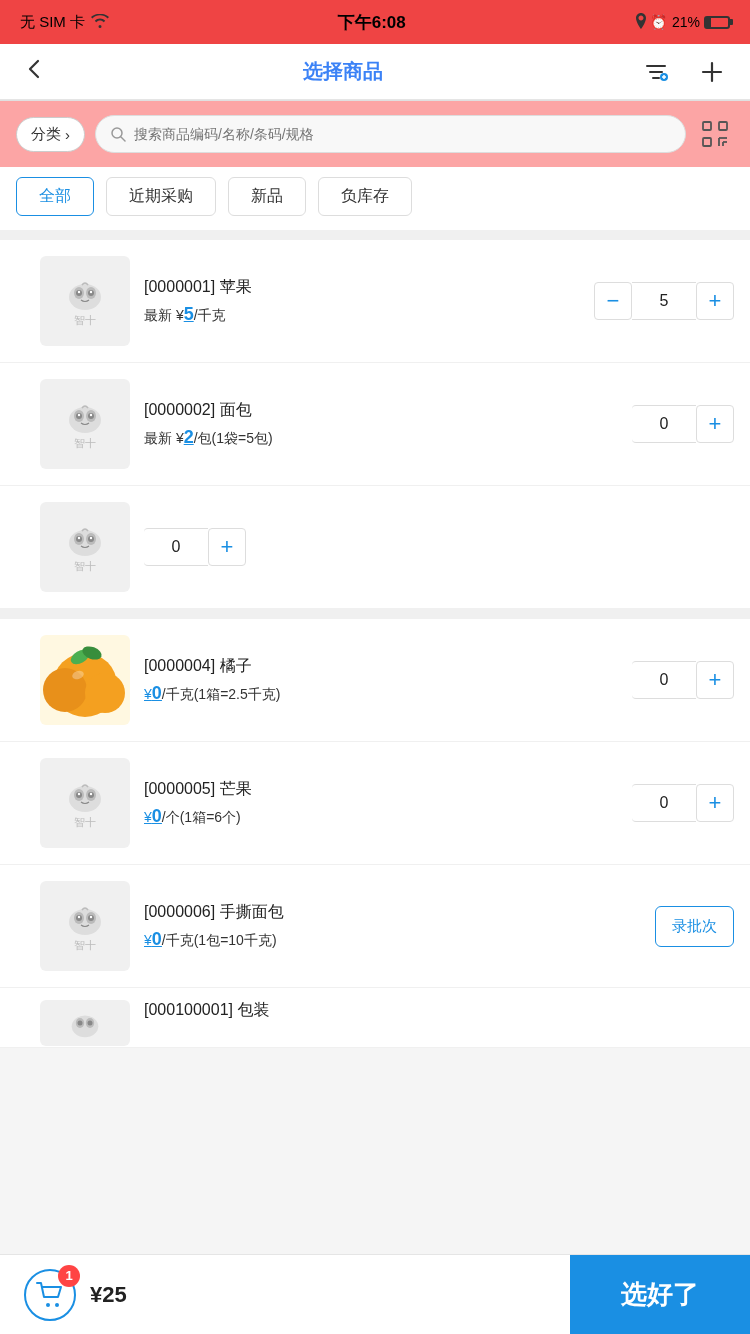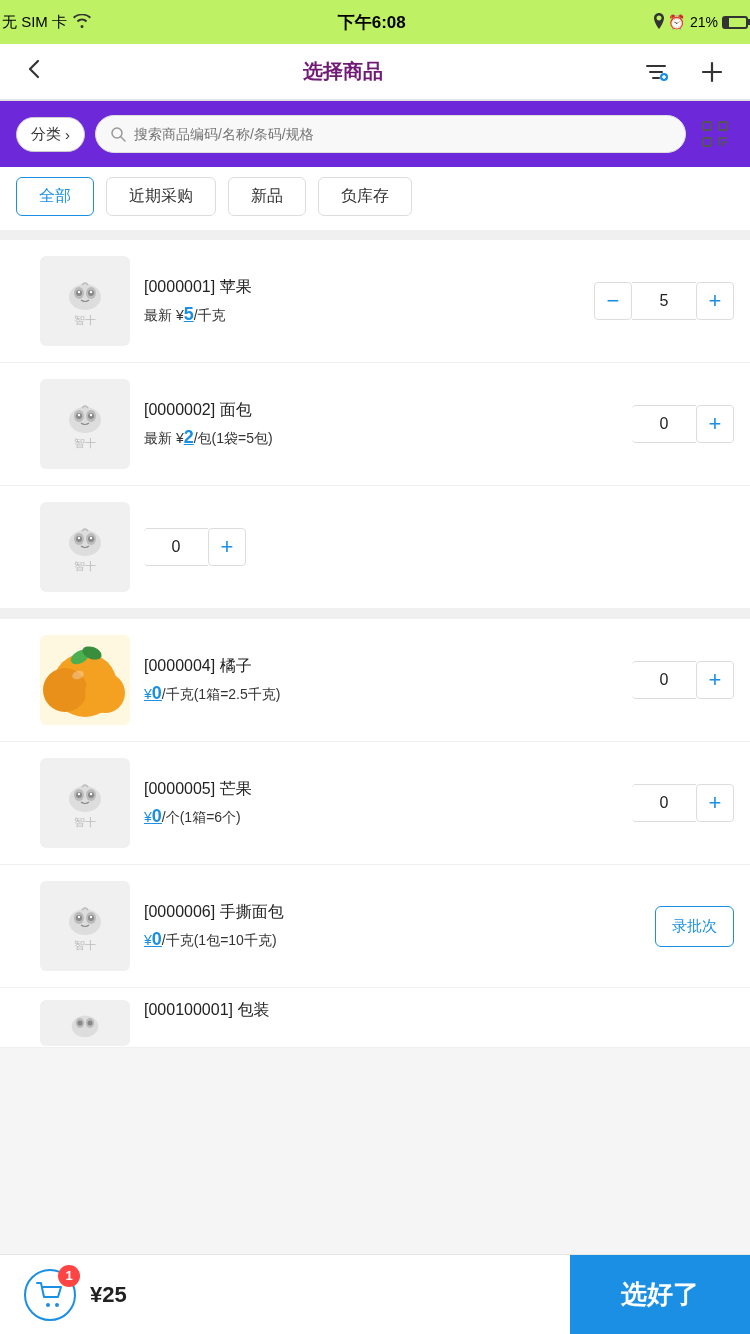--- a/index.html
+++ b/index.html
@@ -7,26 +7,26 @@
     body {
       font-family: -apple-system, "PingFang SC", "Helvetica Neue", Arial, sans-serif;
       background: #f5f5f5;
       width: 750px;
       min-height: 1334px;
       overflow-x: hidden;
     }
 
     
     .status-bar {
-      background: #bef264;
+      background: #ef4444;
       height: 44px;
       display: flex;
       align-items: center;
       justify-content: space-between;
-      padding: 0 2px;
+      padding: 0 20px;
       font-size: 15px;
       font-weight: 500;
     }
     .status-left { display: flex; align-items: center; gap: 6px; }
     .status-center { font-size: 17px; font-weight: 600; }
     .status-right { display: flex; align-items: center; gap: 4px; font-size: 14px; }
     .battery {
       width: 26px; height: 13px;
       border: 2px solid #333;
       border-radius: 3px;
@@ -57,36 +57,36 @@
       height: 56px;
       display: flex;
       align-items: center;
       justify-content: space-between;
       padding: 0 20px;
       border-bottom: 1px solid #e5e5e5;
     }
     .nav-title {
       font-size: 20px;
       font-weight: 600;
-      color: #701a75;
+      color: #3b82f6;
     }
     .nav-icons { display: flex; align-items: center; gap: 20px; }
     .nav-icon-btn {
       width: 36px; height: 36px;
       display: flex; align-items: center; justify-content: center;
       cursor: pointer;
     }
     .back-icon { font-size: 22px; color: #333; cursor: pointer; }
 
     
     .divider { height: 1px; background: #e0e0e0; }
 
     
     .filter-row {
-      background: #6d28d9;
+      background: #fca5a5;
       padding: 14px 16px;
       display: flex;
       align-items: center;
       gap: 10px;
     }
     .category-btn {
       border: 1px solid #ccc;
       border-radius: 18px;
       padding: 7px 14px;
       font-size: 15px;

